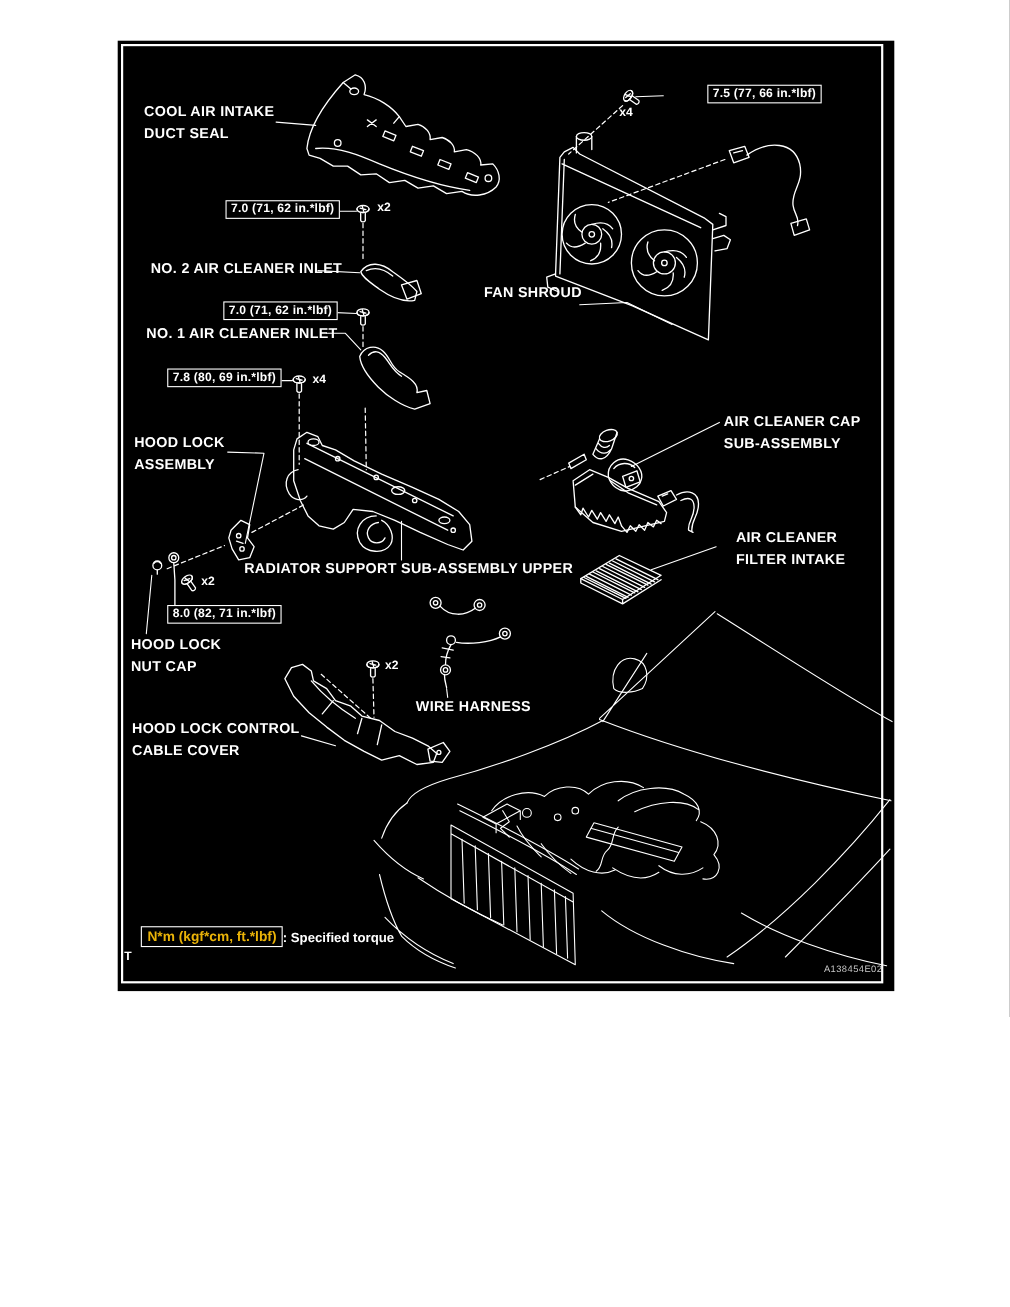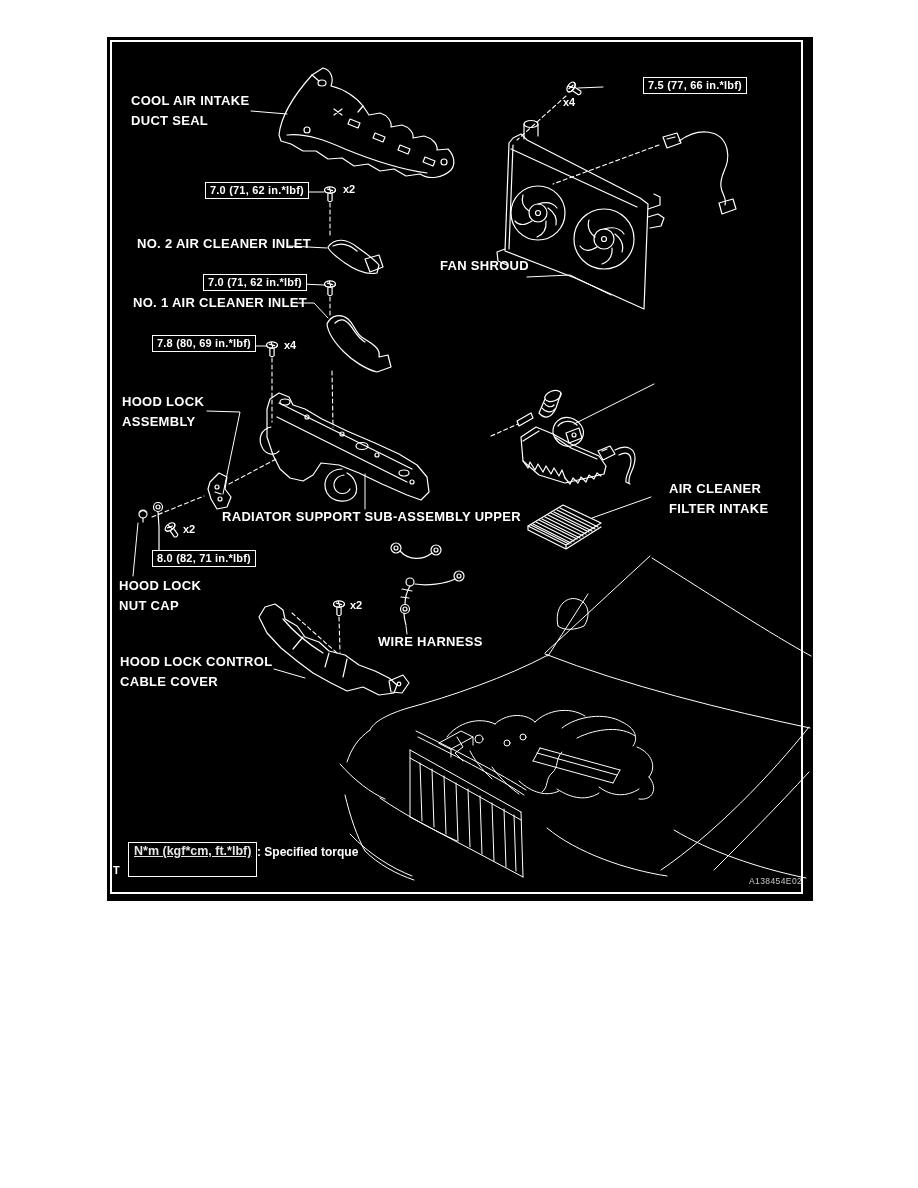--- a/index.html
+++ b/index.html
@@ -22,22 +22,22 @@
   .d-label{
     position:absolute;color:#fff;font-size:13px;font-weight:bold;
     line-height:20px;letter-spacing:.3px;white-space:nowrap;
   }
   .tq{
     position:absolute;color:#fff;background:#000;font-size:11px;font-weight:bold;
     border:1.5px solid #fff;padding:1px 4px 2px;white-space:nowrap;letter-spacing:.2px;
   }
   .mult{position:absolute;color:#fff;font-size:11px;font-weight:bold;}
   .legend-box{
-    position:absolute;color:#e5e5e5;background:#000;font-size:12.5px;font-weight:600;
-    border:1.5px solid #fff;padding:1px 5px 18px;white-space:nowrap;text-decoration:underline;
+    position:absolute;color:#eab308;background:#000;font-size:12.5px;font-weight:600;
+    border:1.5px solid #fff;padding:1px 5px 2px;white-space:nowrap;
   }
   .legend-text{position:absolute;color:#fff;font-size:12px;font-weight:600;white-space:nowrap;}
   .corner-mark{position:absolute;color:#fff;font-size:11px;font-weight:bold;}
   .fig-id{position:absolute;color:#c8c8c8;font-size:8.5px;letter-spacing:.4px;}
 </style>
 </head>
 <body>
 
 <div class="diagram">
 
@@ -254,20 +254,24 @@
   <div class="tq" style="left:45px;top:298px;">7.8 (80, 69 in.*lbf)</div>
   <div class="mult" style="left:177px;top:302px;">x4</div>
 
   <div class="d-label" style="left:333px;top:219px;">FAN SHROUD</div>
 
   <div class="d-label" style="left:15px;top:355px;">
     <div>HOOD LOCK</div>
     <div>ASSEMBLY</div>
   </div>
 
+  <div class="d-label" style="left:551px;top:336px;">
+    <div>AIR CLEANER CAP</div>
+    <div>SUB-ASSEMBLY</div>
+  </div>
 
   <div class="d-label" style="left:115px;top:470px;">RADIATOR SUPPORT SUB-ASSEMBLY UPPER</div>
 
   <div class="d-label" style="left:546px;top:442px;margin-left:16px;">
     <div>AIR CLEANER</div>
     <div>FILTER INTAKE</div>
   </div>
 
   <div class="mult" style="left:76px;top:486px;">x2</div>
   <div class="tq" style="left:45px;top:513px;">8.0 (82, 71 in.*lbf)</div>

